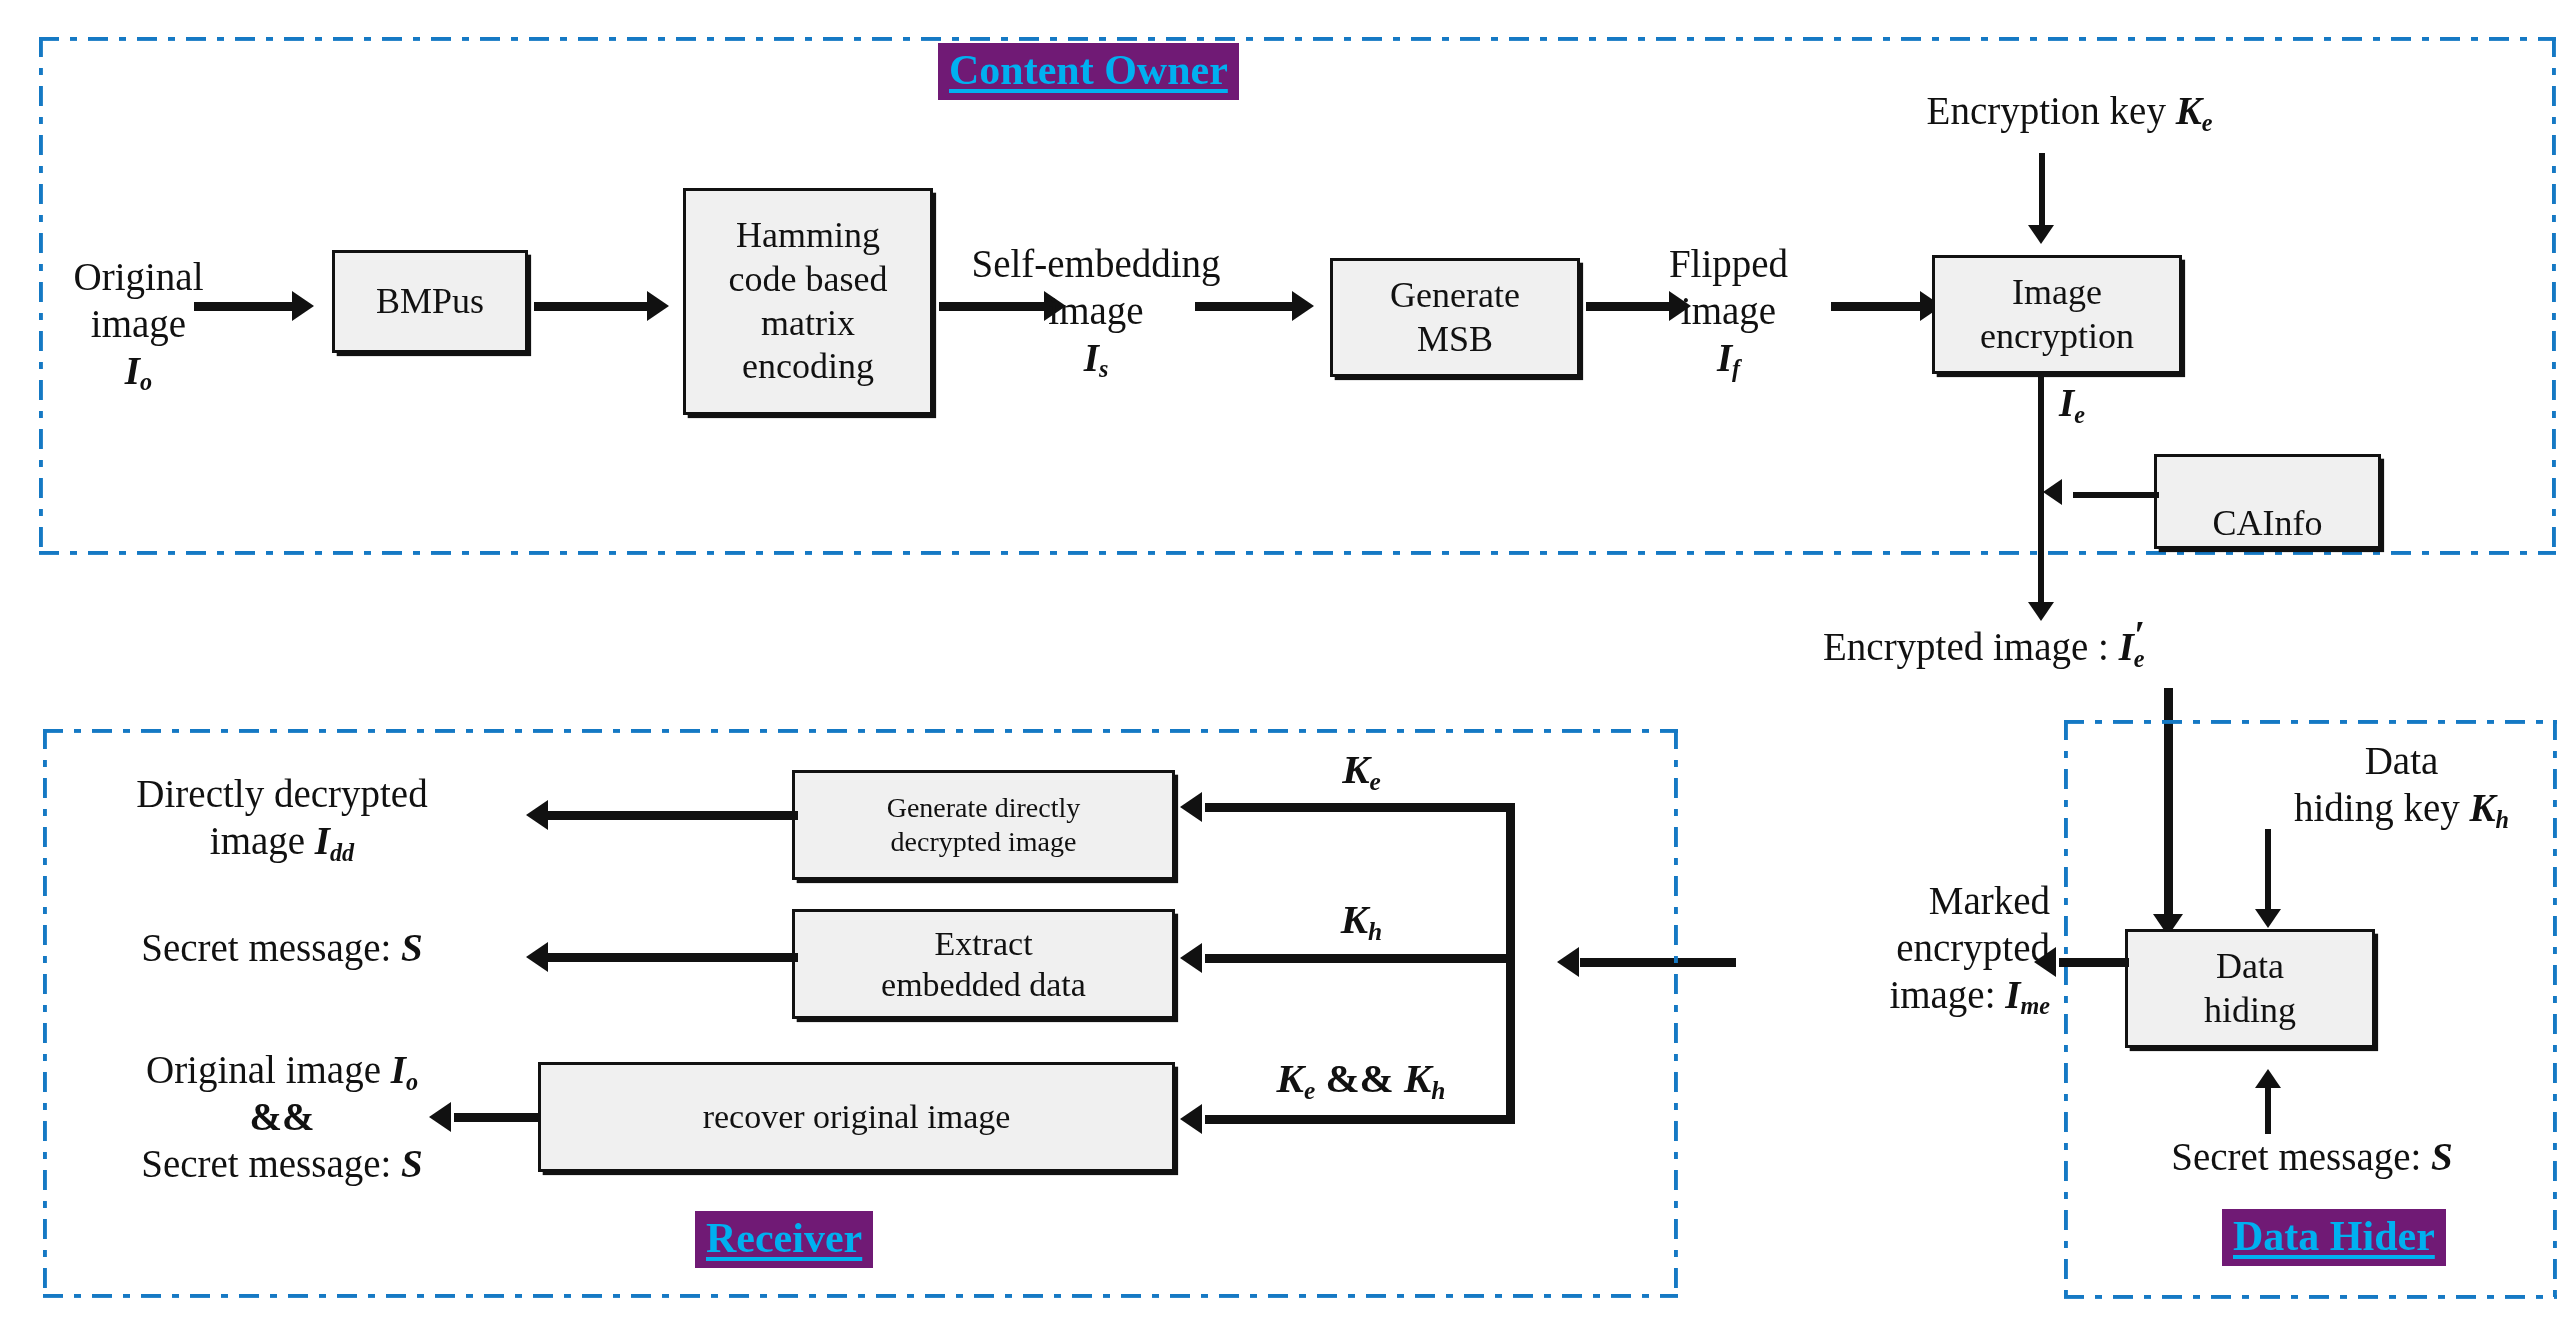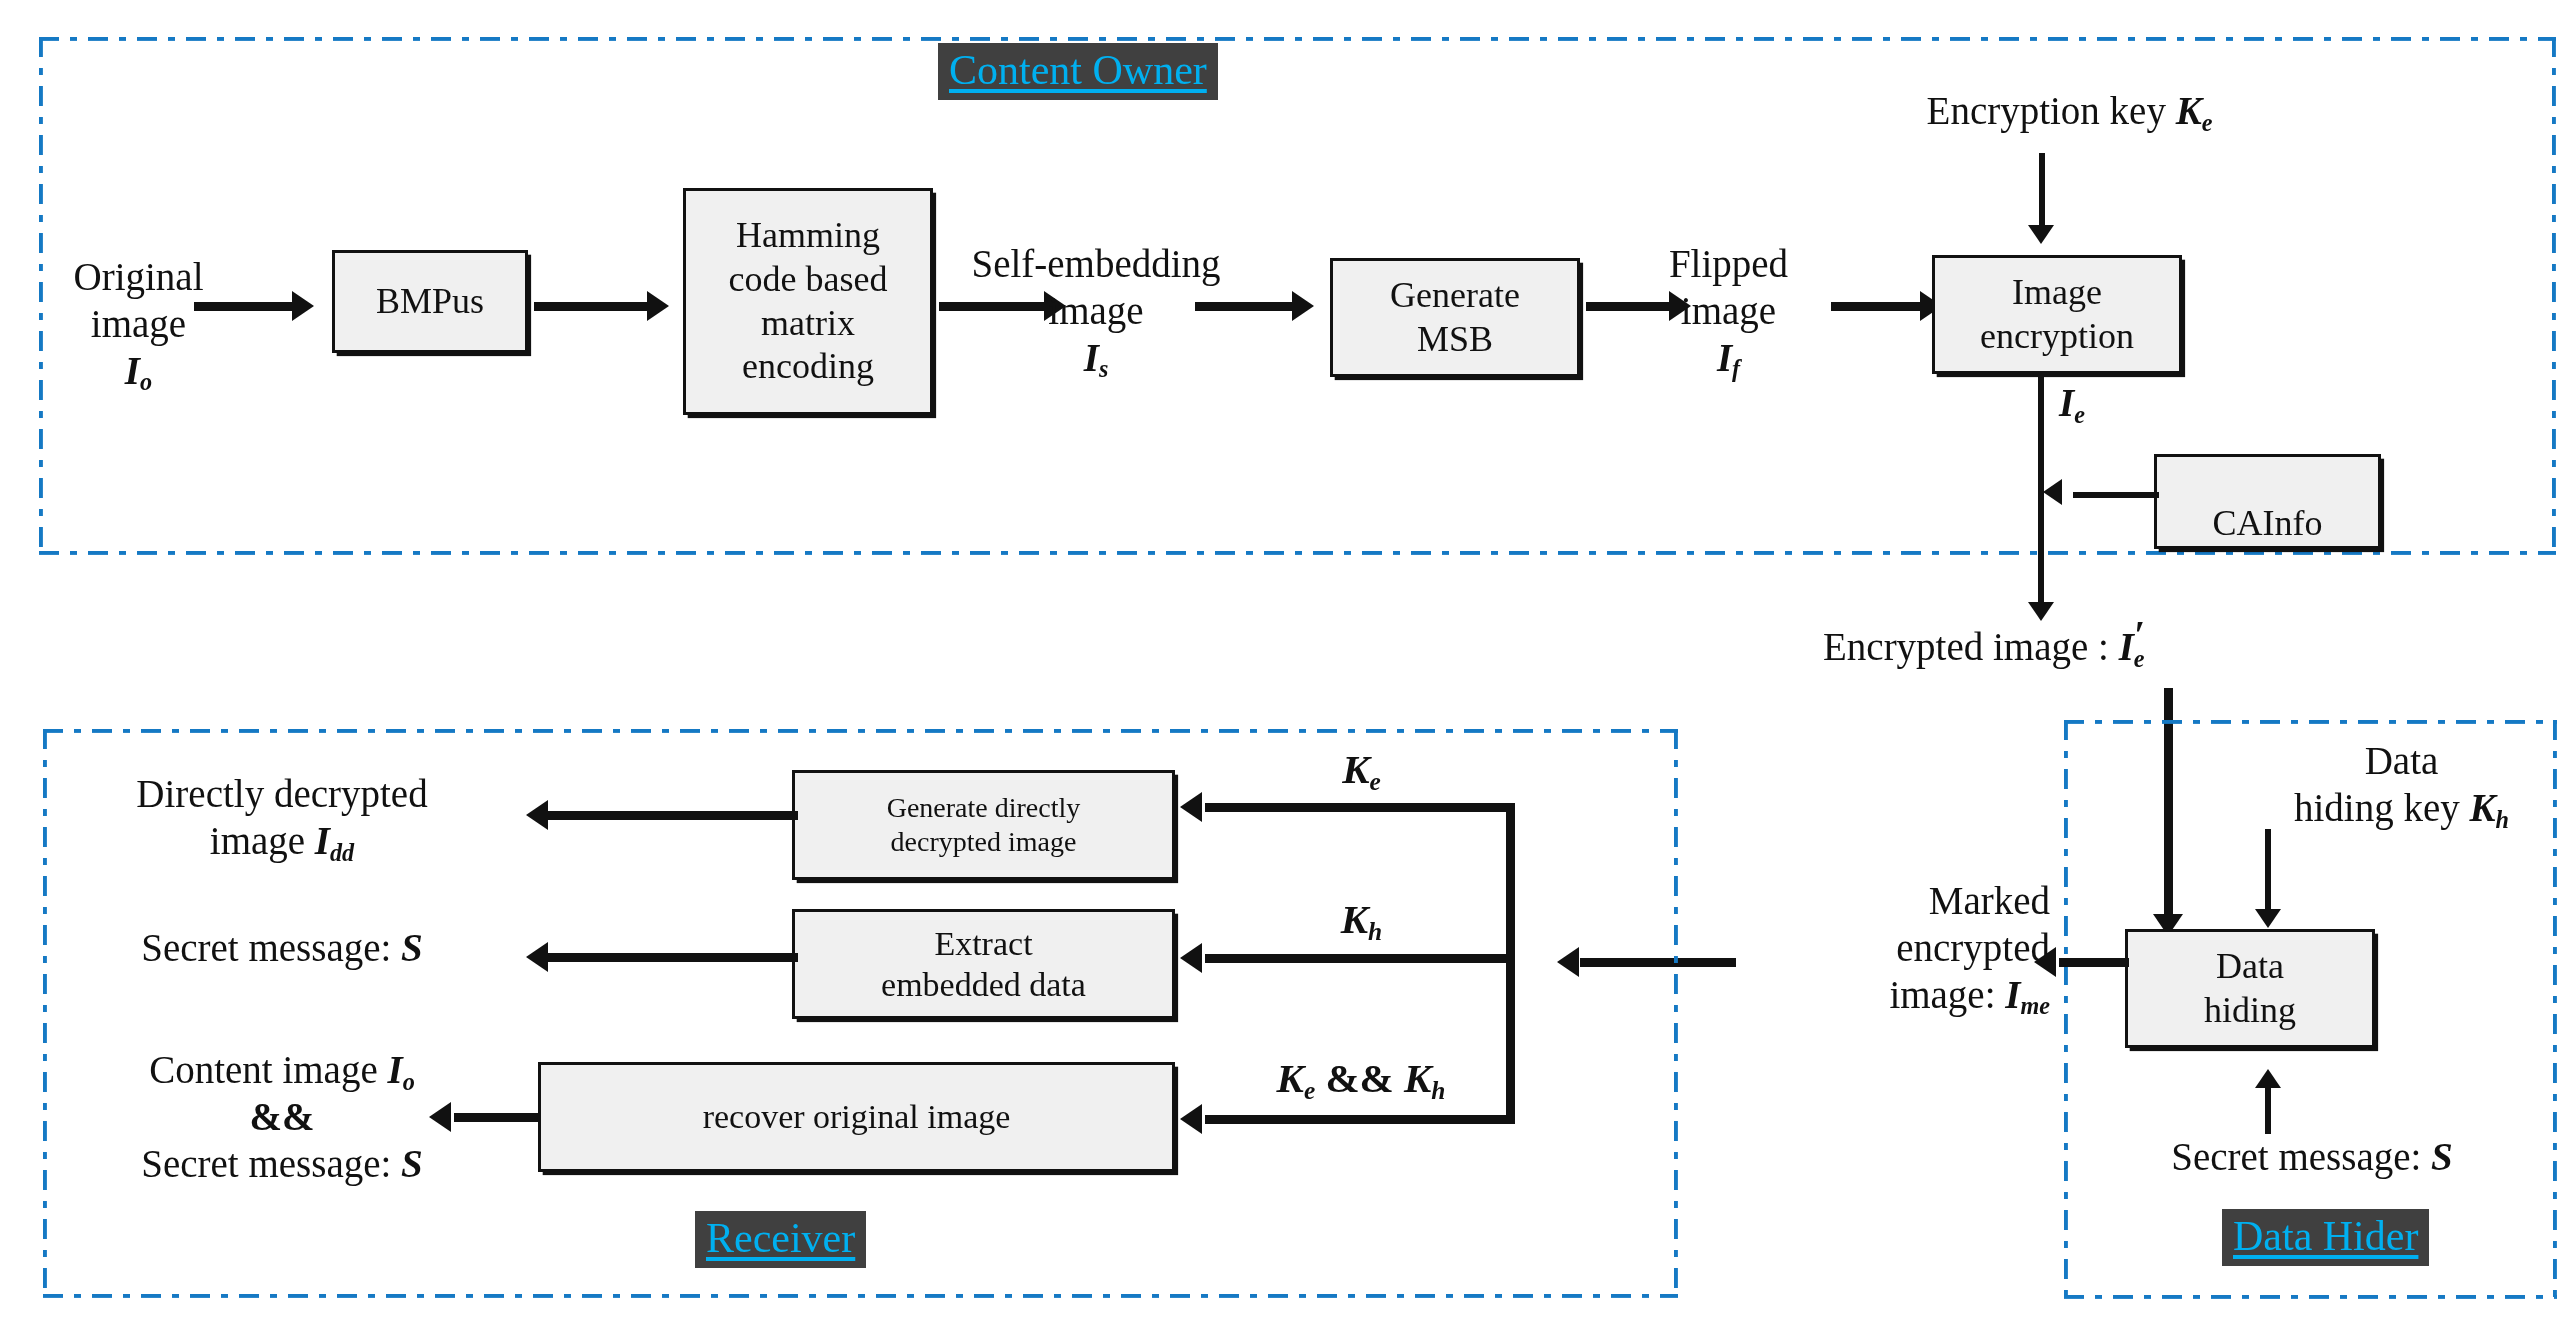--- a/index.html
+++ b/index.html
@@ -38,23 +38,23 @@
     position:absolute;
     color:#111;
     text-align:center;
     line-height:1.2;
     white-space:nowrap;
   }
 
   
   .role{
     position:absolute;
-    background:#404040;
+    background:#701a75;
     color:#00b0f0;
-    font-weight:normal;
+    font-weight:bold;
     text-decoration:underline;
     text-decoration-thickness:3.9px;
     text-underline-offset:4.7px;
     padding:3.1px 11px 6.3px 11px;
     white-space:nowrap;
   }
 
   
   .hline{position:absolute;background:#111;height:8.6px;}
   .vline{position:absolute;background:#111;width:8.6px;}
@@ -215,21 +215,21 @@
     <span>image</span>
     <b><i class="v">I</i><sub>dd</sub></b>
   </div>
 
   <div class="lbl" style="left:63px;top:925px;width:438px;font-size:39px;">
     <span>Secret message:</span>
     <b><i class="v">S</i></b>
   </div>
 
   <div class="lbl" style="left:63px;top:1047px;width:438px;font-size:39px;">
-    <span>Content image</span>
+    <span>Original image</span>
     <b><i class="v">I</i><sub>o</sub></b><br>
     <b>&amp;&amp;</b><br>
     <span>Secret message:</span>
     <b><i class="v">S</i></b>
   </div>
 
   <div class="pbox" style="left:792px;top:770px;width:383px;height:110px;font-size:28px;flex-direction:column;">
     <span>Generate  directly</span>
     <span>decrypted  image</span>
   </div>

